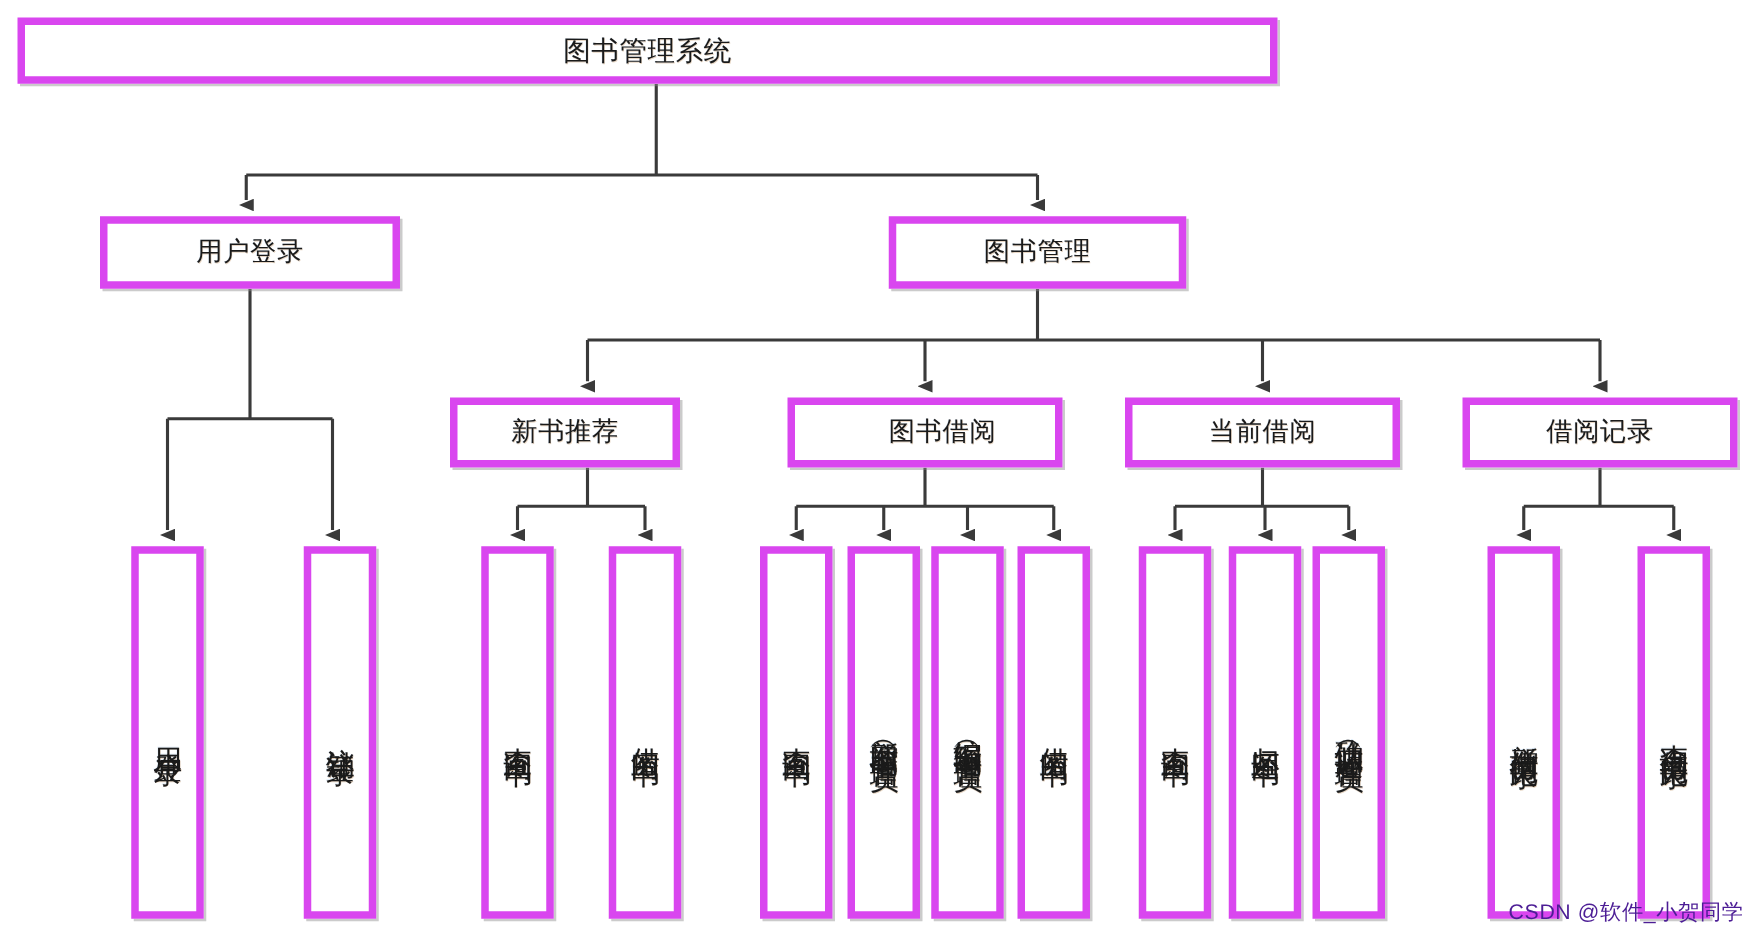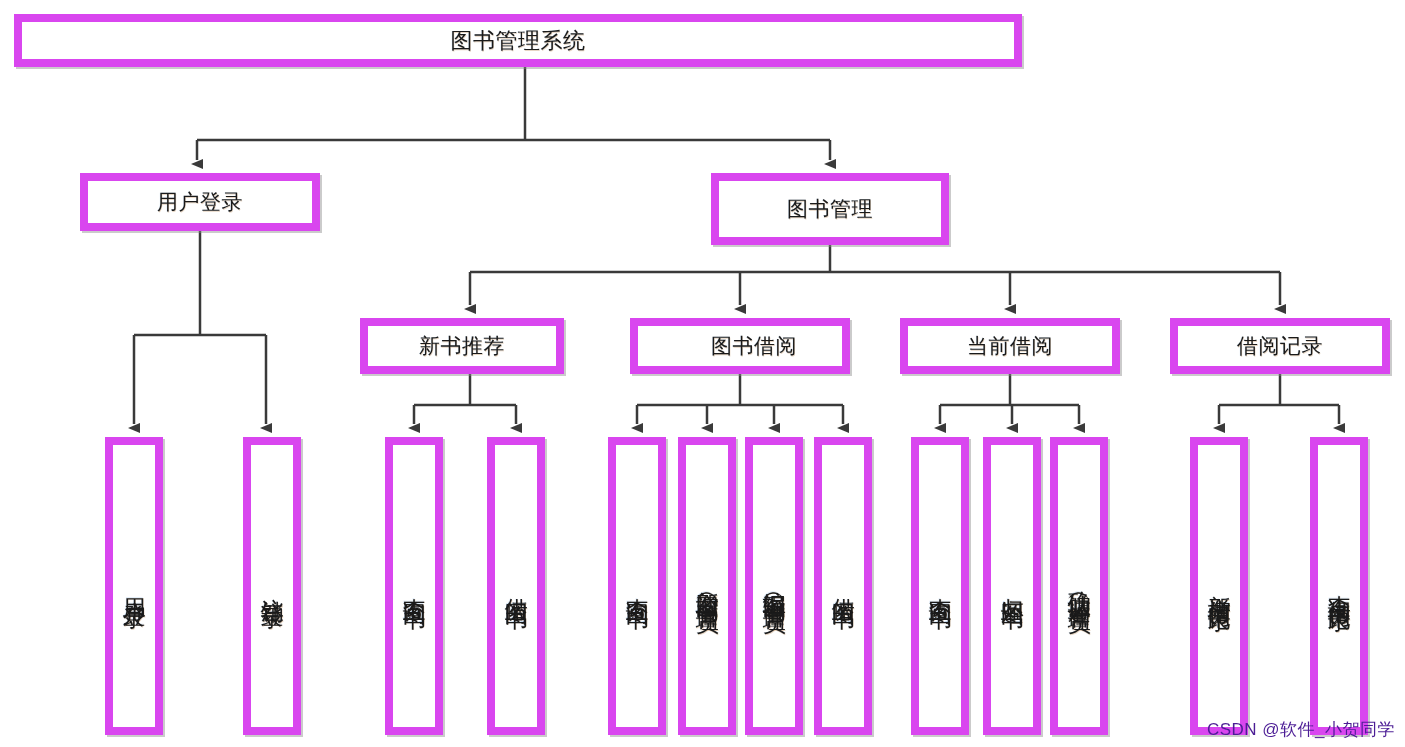--- a/index.html
+++ b/index.html
@@ -20,21 +20,21 @@
     left: 0;
     top: 0;
     width: 1405px;
     height: 747px;
     pointer-events: none;
   }
   .node {
     position: absolute;
     box-sizing: border-box;
     background: #ffffff;
-    border: 8px solid #d946ef;
+    border: 6px solid #d946ef;
     display: flex;
     align-items: center;
     justify-content: center;
     box-shadow: 2px 2px 0 rgba(140,140,140,0.45);
   }
   .node .lbl {
     color: #1a1a1a;
     font-size: 21px;
     line-height: 1.15;
     letter-spacing: 0.5px;
@@ -120,25 +120,25 @@
     </g>
   </svg>
 
   <div class="node root" style="left:14px; top:14px; width:1008px; height:53px;">
     <span class="lbl">图书管理系统</span>
   </div>
 
   <div class="node" style="left:80px; top:173px; width:240px; height:58px;">
     <span class="lbl">用户登录</span>
   </div>
-  <div class="node" style="left:711px; top:173px; width:238px; height:72px;">
+  <div class="node" style="left:711px; top:173px; width:238px; height:58px;">
     <span class="lbl">图书管理</span>
   </div>
 
-  <div class="node" style="left:360px; top:318px; width:204px; height:56px;">
+  <div class="node" style="left:360px; top:318px; width:184px; height:56px;">
     <span class="lbl">新书推荐</span>
   </div>
   <div class="node" style="left:630px; top:318px; width:220px; height:56px;padding-left:28px;">
     <span class="lbl">图书借阅</span>
   </div>
   <div class="node" style="left:1170px; top:318px; width:220px; height:56px;">
     <span class="lbl">借阅记录</span>
   </div>
   <div class="node" style="left:900px; top:318px; width:220px; height:56px;">
     <span class="lbl">当前借阅</span>

